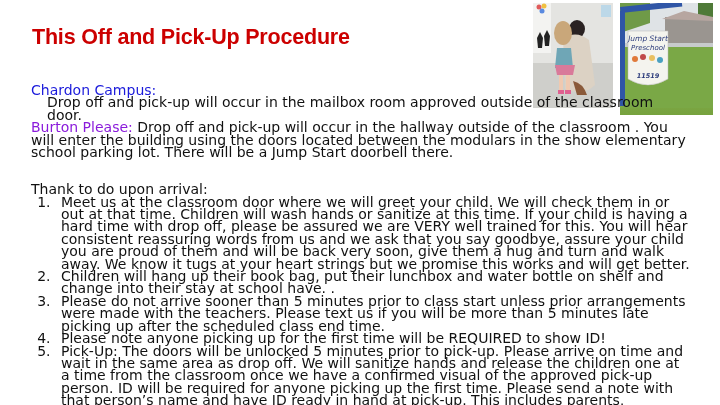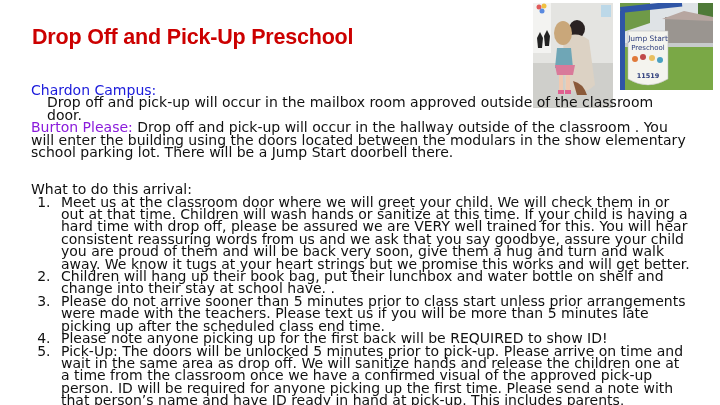--- a/index.html
+++ b/index.html
@@ -33,22 +33,23 @@
     }
     .photo1 {
       left: 533px;
       width: 80px;
       height: 105px;
       background: linear-gradient(180deg, #e6e6e3 0%, #dcdcd8 45%, #c9c8c3 100%);
     }
     .photo2 {
       left: 620px;
       width: 93px;
-      height: 87px;
+      height: 112px;
       background: linear-gradient(180deg, #8fb06a 0%, #cfd6cf 30%, #9ab85a 48%, #76a23e 100%);
+      font-style: italic;
     }
     .content {
       position: absolute;
       left: 31px;
       top: 84px;
       width: 660px;
       font-size: 14px;
       line-height: 12.4px;
     }
     .content p { margin: 0; }
@@ -58,21 +59,21 @@
     .gap { height: 12.4px; }
     ol {
       margin: 0;
       padding-left: 24px;
     }
     ol li { padding-left: 6px; }
   </style>
 </head>
 <body>
 
-<div class="title">Drop Off and Pick-Up Preschool</div>
+<div class="title">This Off and Pick-Up Procedure</div>
 
 <div class="photo photo1">
   <svg width="80" height="105" viewBox="0 0 80 105">
     <rect x="0" y="0" width="80" height="105" fill="#e4e4e1"></rect>
     <rect x="0" y="0" width="18" height="50" fill="#f3f3f1"></rect>
     <circle cx="6" cy="4" r="2.5" fill="#e05a5a"></circle>
     <circle cx="11" cy="3" r="2.5" fill="#f0c040"></circle>
     <circle cx="9" cy="8" r="2.5" fill="#5a8ae0"></circle>
     <rect x="68" y="2" width="10" height="12" fill="#bcd8e8"></rect>
     <path d="M4 35 l3 -6 l3 6 l-1 10 h-4 z" fill="#222"></path>
@@ -112,21 +113,21 @@
     <text x="28" y="75" font-size="6.5" font-weight="bold" text-anchor="middle" fill="#2a3a7a" font-family="DejaVu Sans, sans-serif">11519</text>
   </svg>
 </div>
 
 <div class="content">
   <p class="campus-chardon">Chardon Campus:</p>
   <p class="indent">Drop off and pick-up will occur in the mailbox room approved outside of the classroom door.</p>
   <p><span class="campus-burton">Burton Please:</span><span> Drop off and pick-up will occur in the hallway outside of the classroom .  You will enter the building using the doors located between the modulars in the show elementary school parking lot. There will be a Jump Start doorbell there.</span></p>
   <div class="gap"></div>
   <div class="gap"></div>
-  <p>What to do this arrival:</p>
+  <p>Thank to do upon arrival:</p>
   <ol>
     <li>Meet us at the classroom door where we will greet your child. We will check them in or out at that time. Children will wash hands or sanitize at this time. If your child is having a hard time with drop off, please be assured we are VERY well trained for this. You will hear consistent reassuring words from us and we ask that you say goodbye, assure your child you are proud of them and will be back very soon, give them a hug and turn and walk away. We know it tugs at your heart strings but we promise this works and will get better.</li>
     <li>Children will hang up their book bag, put their lunchbox and water bottle on shelf  and change into their stay at school have. .</li>
     <li>Please do not arrive sooner than 5 minutes prior to class start unless prior arrangements were made with the teachers. Please text us if you will be more than 5 minutes late picking up after the scheduled class end time.</li>
-    <li>Please note anyone picking up for the first back will be REQUIRED to show ID!</li>
+    <li>Please note anyone picking up for the first time will be REQUIRED to show ID!</li>
     <li>Pick-Up: The doors will be unlocked 5 minutes prior to pick-up. Please arrive on time and wait in the same area as drop off. We will sanitize hands and release the children one at a time from the classroom once we have a confirmed visual of the approved pick-up person. ID will be required for anyone picking up the first time. Please send a note with that person’s name and have ID ready in hand at pick-up. This includes parents, grandparents, babysitters, nannies, aunts, uncles….anyone. Thank you!</li>
   </ol>
 </div>
 
 </body></html>

